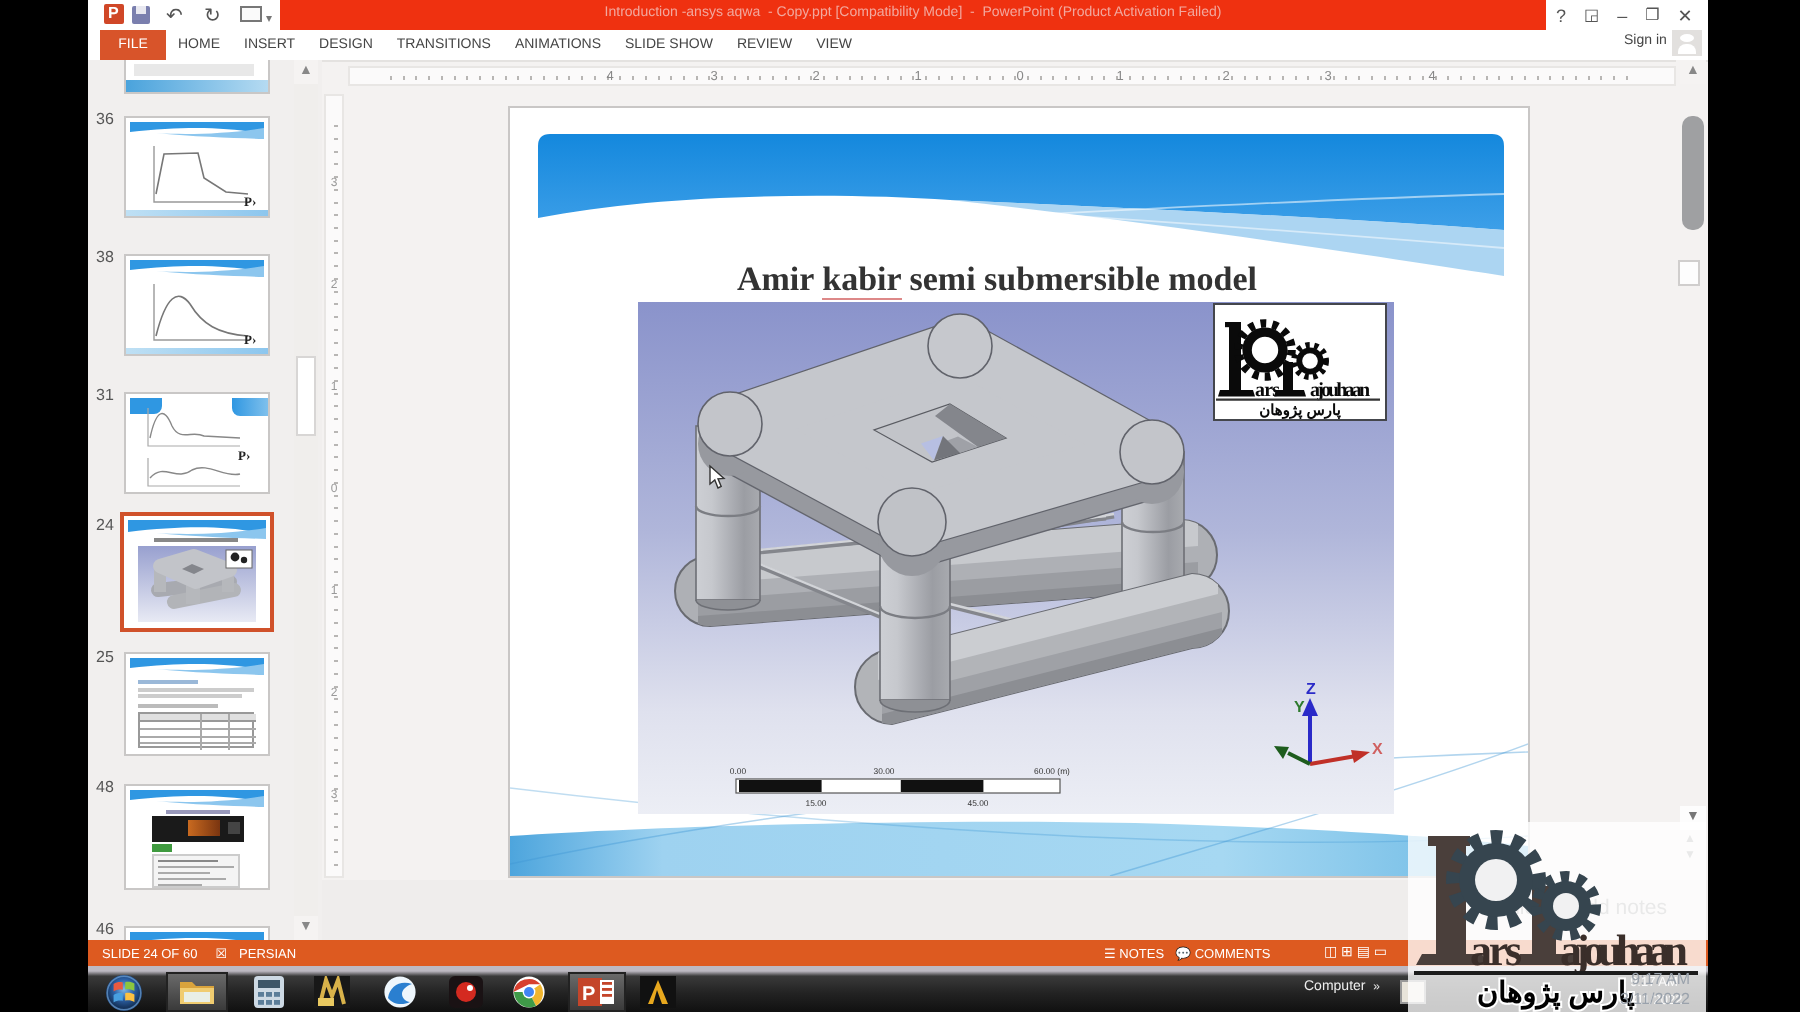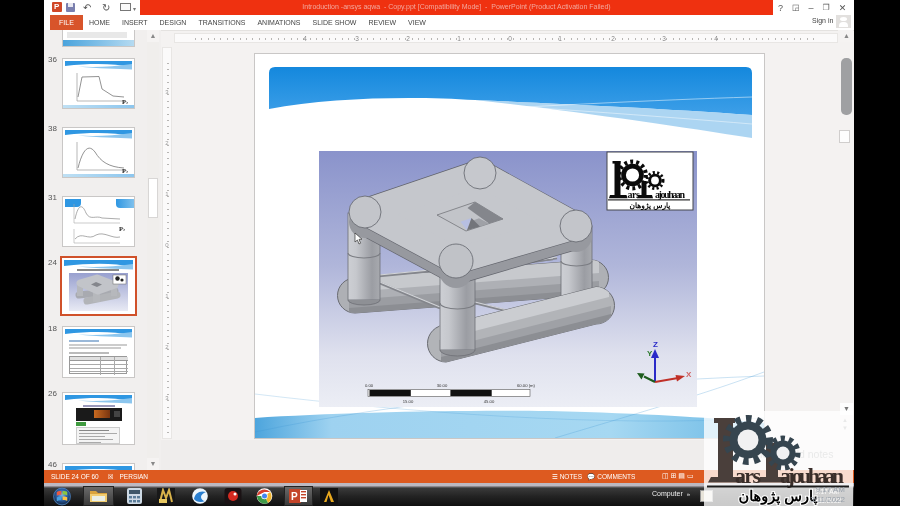--- a/index.html
+++ b/index.html
@@ -110,41 +110,41 @@
           <rect x="42" y="10" width="6" height="13" fill="#b6b8bc"></rect>
       <path d="M11,10 L28,5 L46,12 L29,18 Z" stroke="#c2c4c9" stroke-width="7" fill="#c2c4c9" stroke-linejoin="round"></path>
       <polygon points="27,9 33,11.5 28,14 22,11.5" fill="#84868c"></polygon>
       <rect x="44" y="2" width="13" height="9" fill="#fff" stroke="#666" stroke-width="0.5"></rect>
       <circle cx="48.5" cy="5.5" r="2.2" fill="#222"></circle>
           <circle cx="53" cy="7" r="1.6" fill="#222"></circle>
     </svg>
   </div>
 </div>
 
-<div class="abs" style="left:48px;top:324px;font-size:8px;color:#555">18</div>
+<div class="abs" style="left:48px;top:324px;font-size:8px;color:#555">25</div>
 <div class="abs thumb" style="left:62px;top:326px;width:73px;height:52px;background:#fff;border:1px solid #c9c7c6;overflow:hidden">
   <svg width="71" height="12" viewBox="0 0 71 12" style="position:absolute;left:0;top:0">
         <path d="M2,2 L69,2 L69,8 C50,4.5 30,4 2,7 Z" fill="#2f97e2"></path>
         <path d="M69,5 C50,8 30,8.5 15,7.5 C35,9.5 55,10 69,10.5 Z" fill="#8cc6ee"></path>
       </svg>
   <div class="abs" style="left:6px;top:13px;width:30px;height:2px;background:#9ab8d8"></div>
   <div class="abs" style="left:6px;top:17px;width:58px;height:1.5px;background:#ccc"></div>
   <div class="abs" style="left:6px;top:20px;width:52px;height:1.5px;background:#ccc"></div>
   <div class="abs" style="left:6px;top:25px;width:40px;height:1.5px;background:#bbb"></div>
   <div class="abs" style="left:6px;top:29px;width:58px;height:18px;border:0.5px solid #999">
     <div class="abs" style="left:0;top:0;width:58px;height:3.5px;background:#e0e0e0;border-bottom:0.5px solid #999"></div>
     <div class="abs" style="left:0;top:7px;width:58px;height:0.5px;background:#aaa"></div>
     <div class="abs" style="left:0;top:10.5px;width:58px;height:0.5px;background:#aaa"></div>
     <div class="abs" style="left:0;top:14px;width:58px;height:0.5px;background:#aaa"></div>
     <div class="abs" style="left:30px;top:0;width:0.5px;height:18px;background:#aaa"></div>
     <div class="abs" style="left:44px;top:0;width:0.5px;height:18px;background:#aaa"></div>
   </div>
 </div>
 
-<div class="abs" style="left:48px;top:389px;font-size:8px;color:#555">26</div>
+<div class="abs" style="left:48px;top:389px;font-size:8px;color:#555">48</div>
 <div class="abs thumb" style="left:62px;top:392px;width:73px;height:53px;background:#fff;border:1px solid #c9c7c6;overflow:hidden">
   <svg width="71" height="12" viewBox="0 0 71 12" style="position:absolute;left:0;top:0">
         <path d="M2,2 L69,2 L69,8 C50,4.5 30,4 2,7 Z" fill="#2f97e2"></path>
         <path d="M69,5 C50,8 30,8.5 15,7.5 C35,9.5 55,10 69,10.5 Z" fill="#8cc6ee"></path>
       </svg>
   <div class="abs" style="left:20px;top:12px;width:32px;height:2px;background:#99b"></div>
   <div class="abs" style="left:13px;top:15px;width:46px;height:13px;background:#1a1a1a">
     <div class="abs" style="left:18px;top:2px;width:16px;height:8px;background:linear-gradient(90deg,#c96a20,#7a3510)"></div>
     <div class="abs" style="left:38px;top:3px;width:6px;height:6px;background:#444"></div>
   </div>
@@ -202,20 +202,21 @@
         <stop offset="0" stop-color="#1488dd"></stop>
             <stop offset="1" stop-color="#3d9fe8"></stop>
       </linearGradient>
     </defs>
     <path d="M14,19 q0,-6 6,-6 L491,13 q6,0 6,6 L497,61 C400,54 300,49.5 220,46 C160,42 75,43 14,55 Z" fill="url(#bw)"></path>
     <path d="M220,46 C300,49.5 400,54 497,61 L497,84 C420,72 320,57 220,46 Z" fill="#97cbef" opacity="0.8"></path>
     <path d="M150,60 C280,52 400,46 497,43" stroke="#fff" stroke-width="0.9" fill="none" opacity="0.55"></path>
     <path d="M150,46 C280,53 400,62 497,70" stroke="#fff" stroke-width="0.9" fill="none" opacity="0.5"></path>
   </svg>
 
+  <div class="abs" style="left:-11px;top:76px;width:509px;text-align:center;font-family:'Liberation Serif',serif;font-weight:bold;font-size:17px;color:#333">Amir <span style="border-bottom:1px solid #d88">kabir</span> semi submersible model</div>
 
   <svg class="abs" style="left:0;top:300px" width="509" height="84" viewBox="0 0 509 84">
     <defs>
       <linearGradient id="bb" x1="0" y1="0" x2="1" y2="0">
         <stop offset="0" stop-color="#4da5dd"></stop>
             <stop offset="0.15" stop-color="#9ed2f0"></stop>
             <stop offset="0.7" stop-color="#a6d8f2"></stop>
             <stop offset="1" stop-color="#6ab8e4"></stop>
       </linearGradient>
     </defs>

